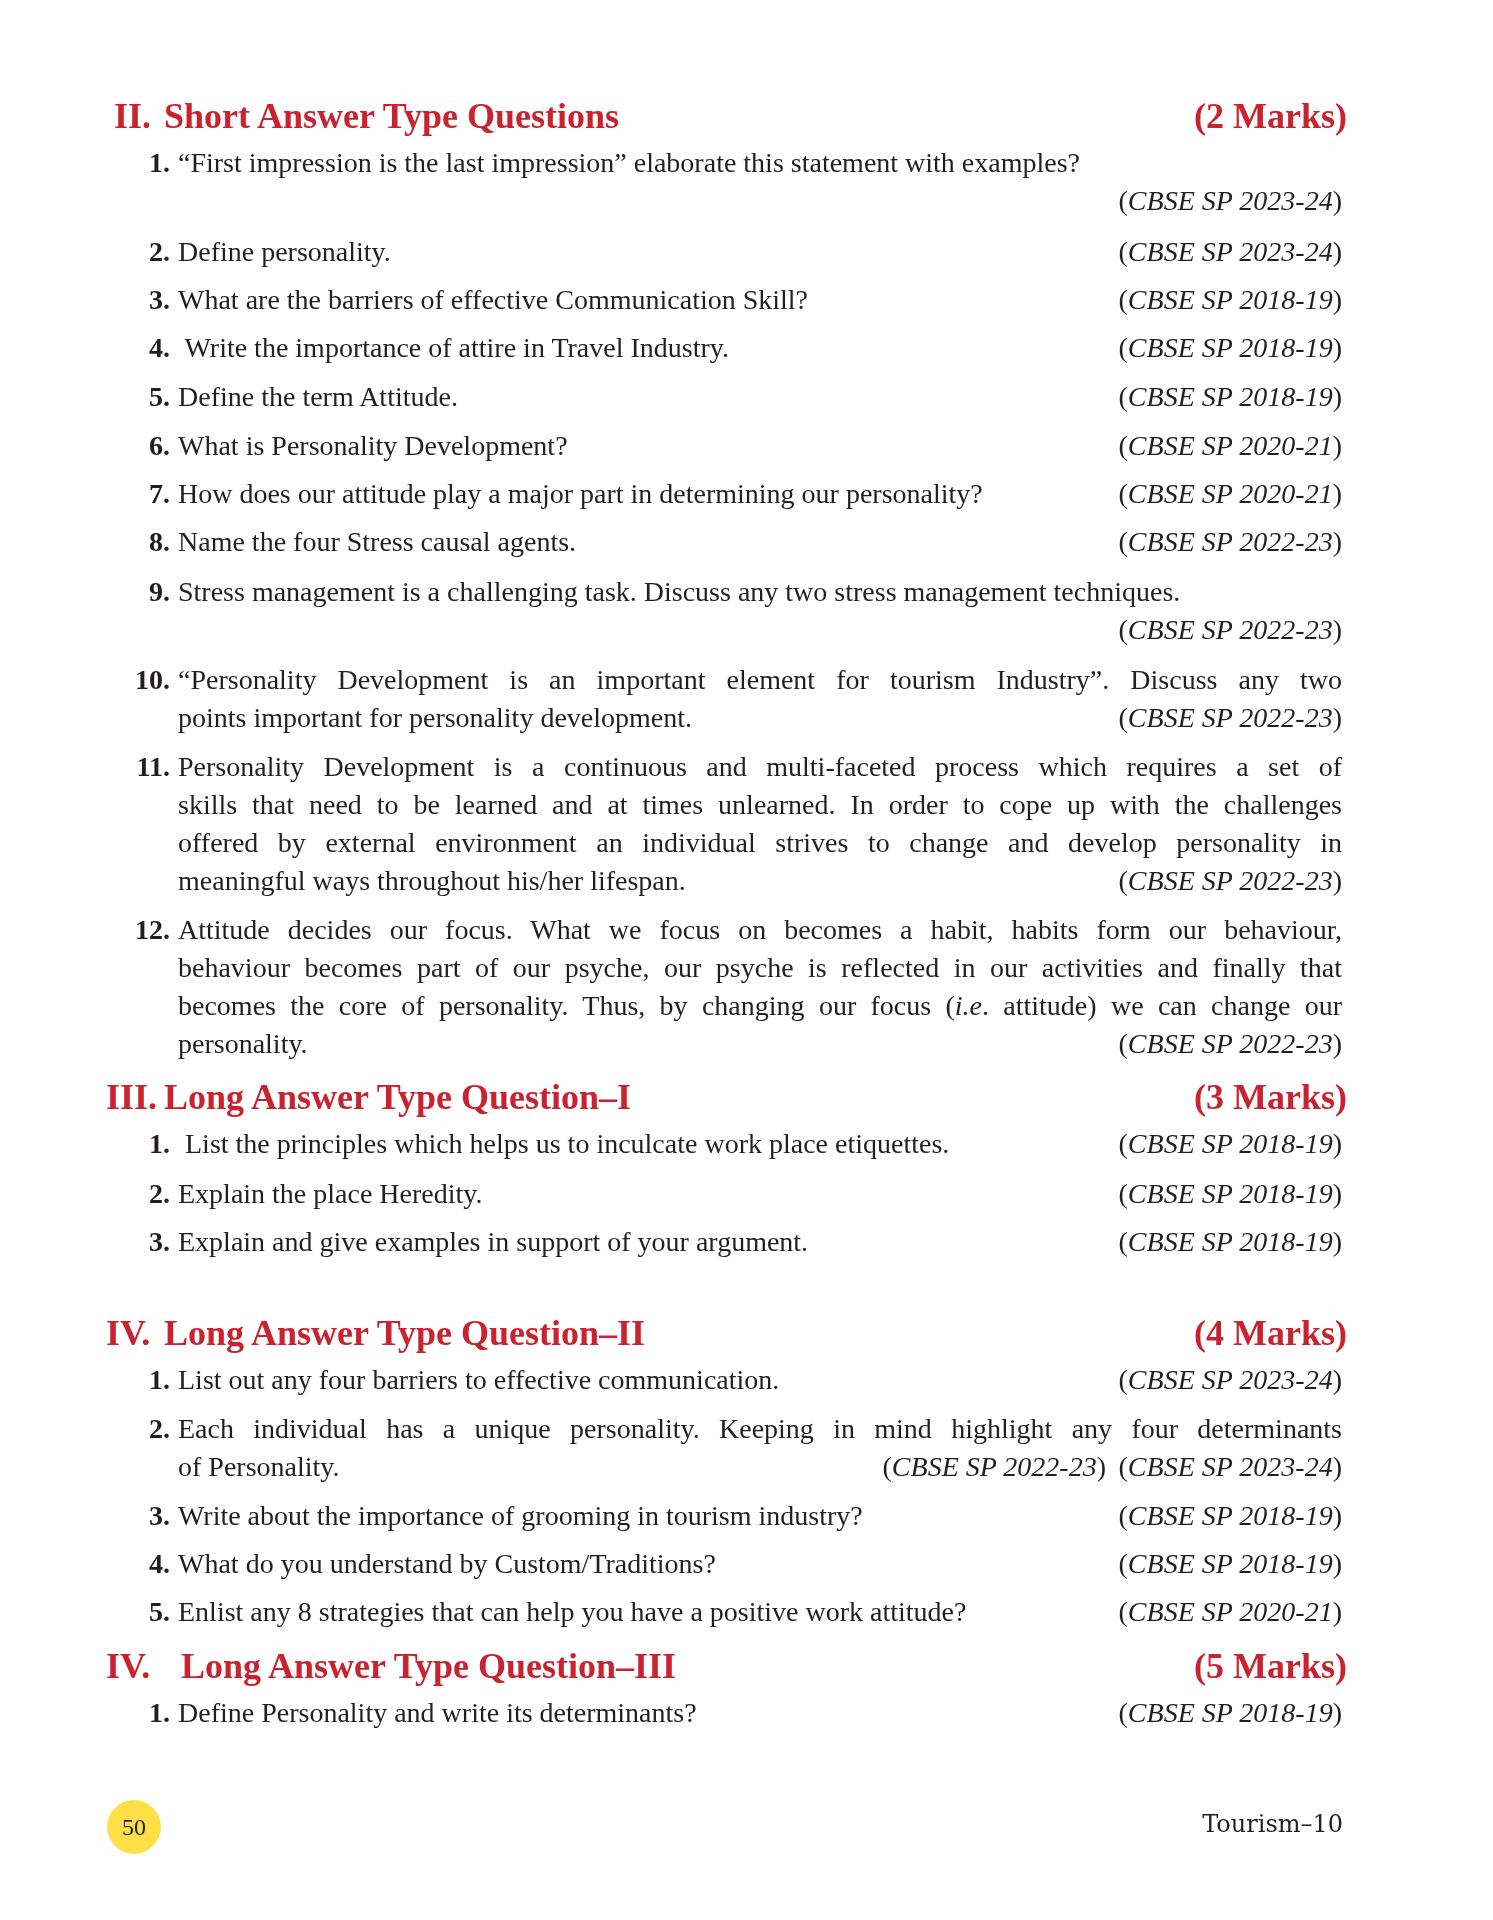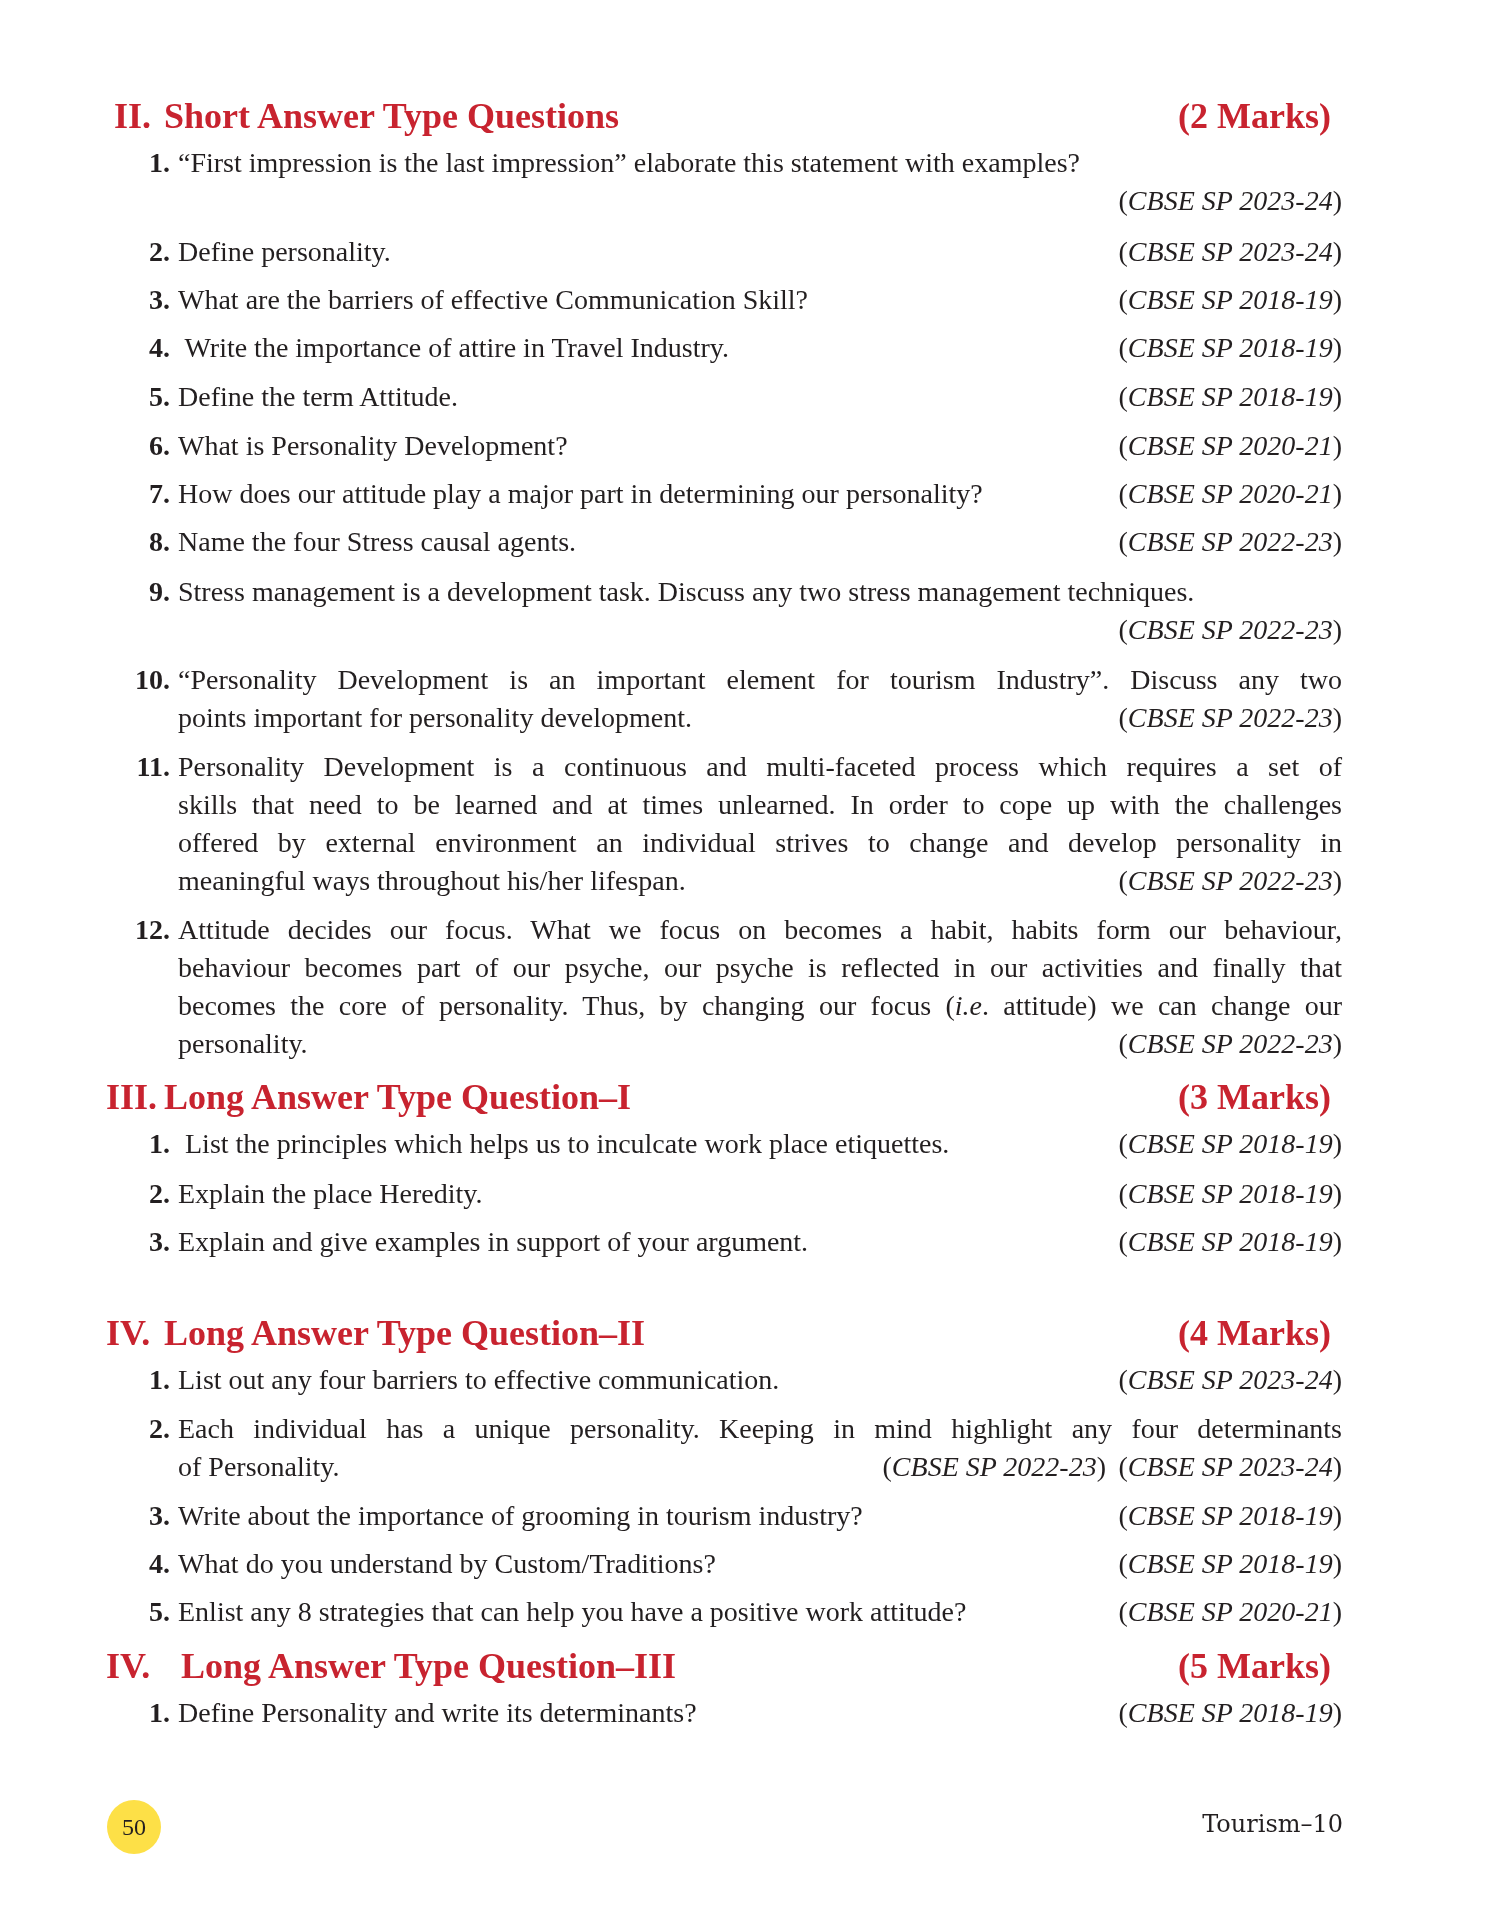--- a/index.html
+++ b/index.html
@@ -2,21 +2,21 @@
 <html><head>
 <meta charset="utf-8">
 <style>
   html, body { margin: 0; padding: 0; background: #ffffff; }
   body { width: 1493px; height: 1920px; position: relative; overflow: hidden;
          font-family: "Liberation Serif", "DejaVu Serif", serif; color: #231f20; }
   .sec { position: absolute; left: 0; width: 1493px; height: 38px; line-height: 38px;
          font-size: 36px; font-weight: bold; color: #c8232f; }
   .sec .roman { position: absolute; }
   .sec .title { position: absolute; }
-  .sec .marks { position: absolute; right: 162px; }
+  .sec .marks { position: absolute; right: 146px; }
   .q { position: absolute; left: 0; width: 1493px; font-size: 28px; line-height: 38px; }
   .q .num { position: absolute; right: 1323px; font-weight: bold; white-space: nowrap; }
   .q .body { position: absolute; left: 178px; width: 1164px; text-align: justify; }
   .q .line { display: block; height: 38px; white-space: nowrap; position: relative; }
   .q .line.just { text-align: justify; text-align-last: justify; white-space: normal; }
   .cite { position: absolute; right: 0; top: 0; white-space: nowrap; }
   .cite i { font-style: italic; }
   .cite2 { position: absolute; right: 236px; top: 0; white-space: nowrap; }
   .pgcircle { position: absolute; left: 107px; top: 1800px; width: 54px; height: 54px;
               border-radius: 50%; background: #fde047; text-align: center; line-height: 54px;
@@ -95,21 +95,21 @@
   <span class="num">8.</span>
   <div class="body">
     <span class="line"><span>Name the four Stress causal agents.</span>
       <span class="cite">(<i>CBSE SP 2022-23</i>)</span></span>
   </div>
 </div>
 
 <div class="q" style="top:573px;">
   <span class="num">9.</span>
   <div class="body">
-    <span class="line">Stress management is a development task. Discuss any two stress management techniques.</span>
+    <span class="line">Stress management is a challenging task. Discuss any two stress management techniques.</span>
     <span class="line">
       <span class="cite">(<i>CBSE SP 2022-23</i>)</span>
       </span>
   </div>
 </div>
 
 <div class="q" style="top:661px;">
   <span class="num">10.</span>
   <div class="body">
     <span class="line just">“Personality Development is an important element for tourism Industry”. Discuss any two</span>

